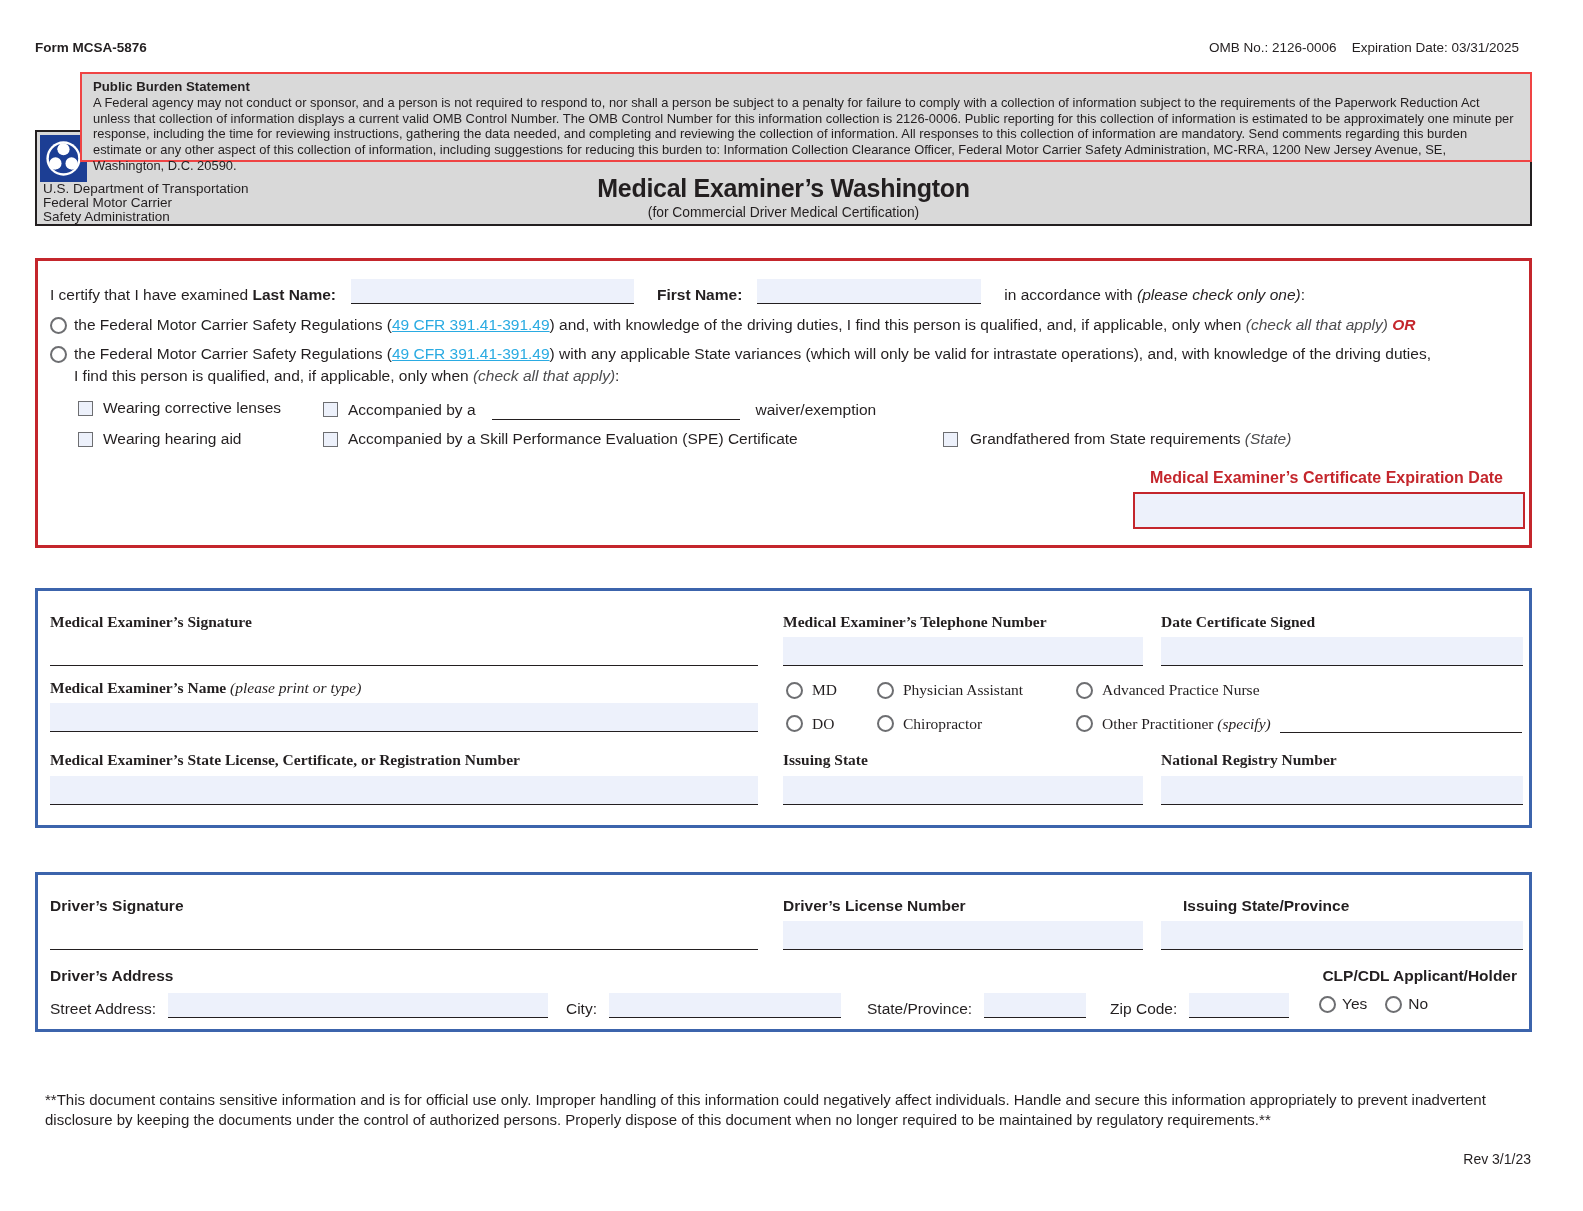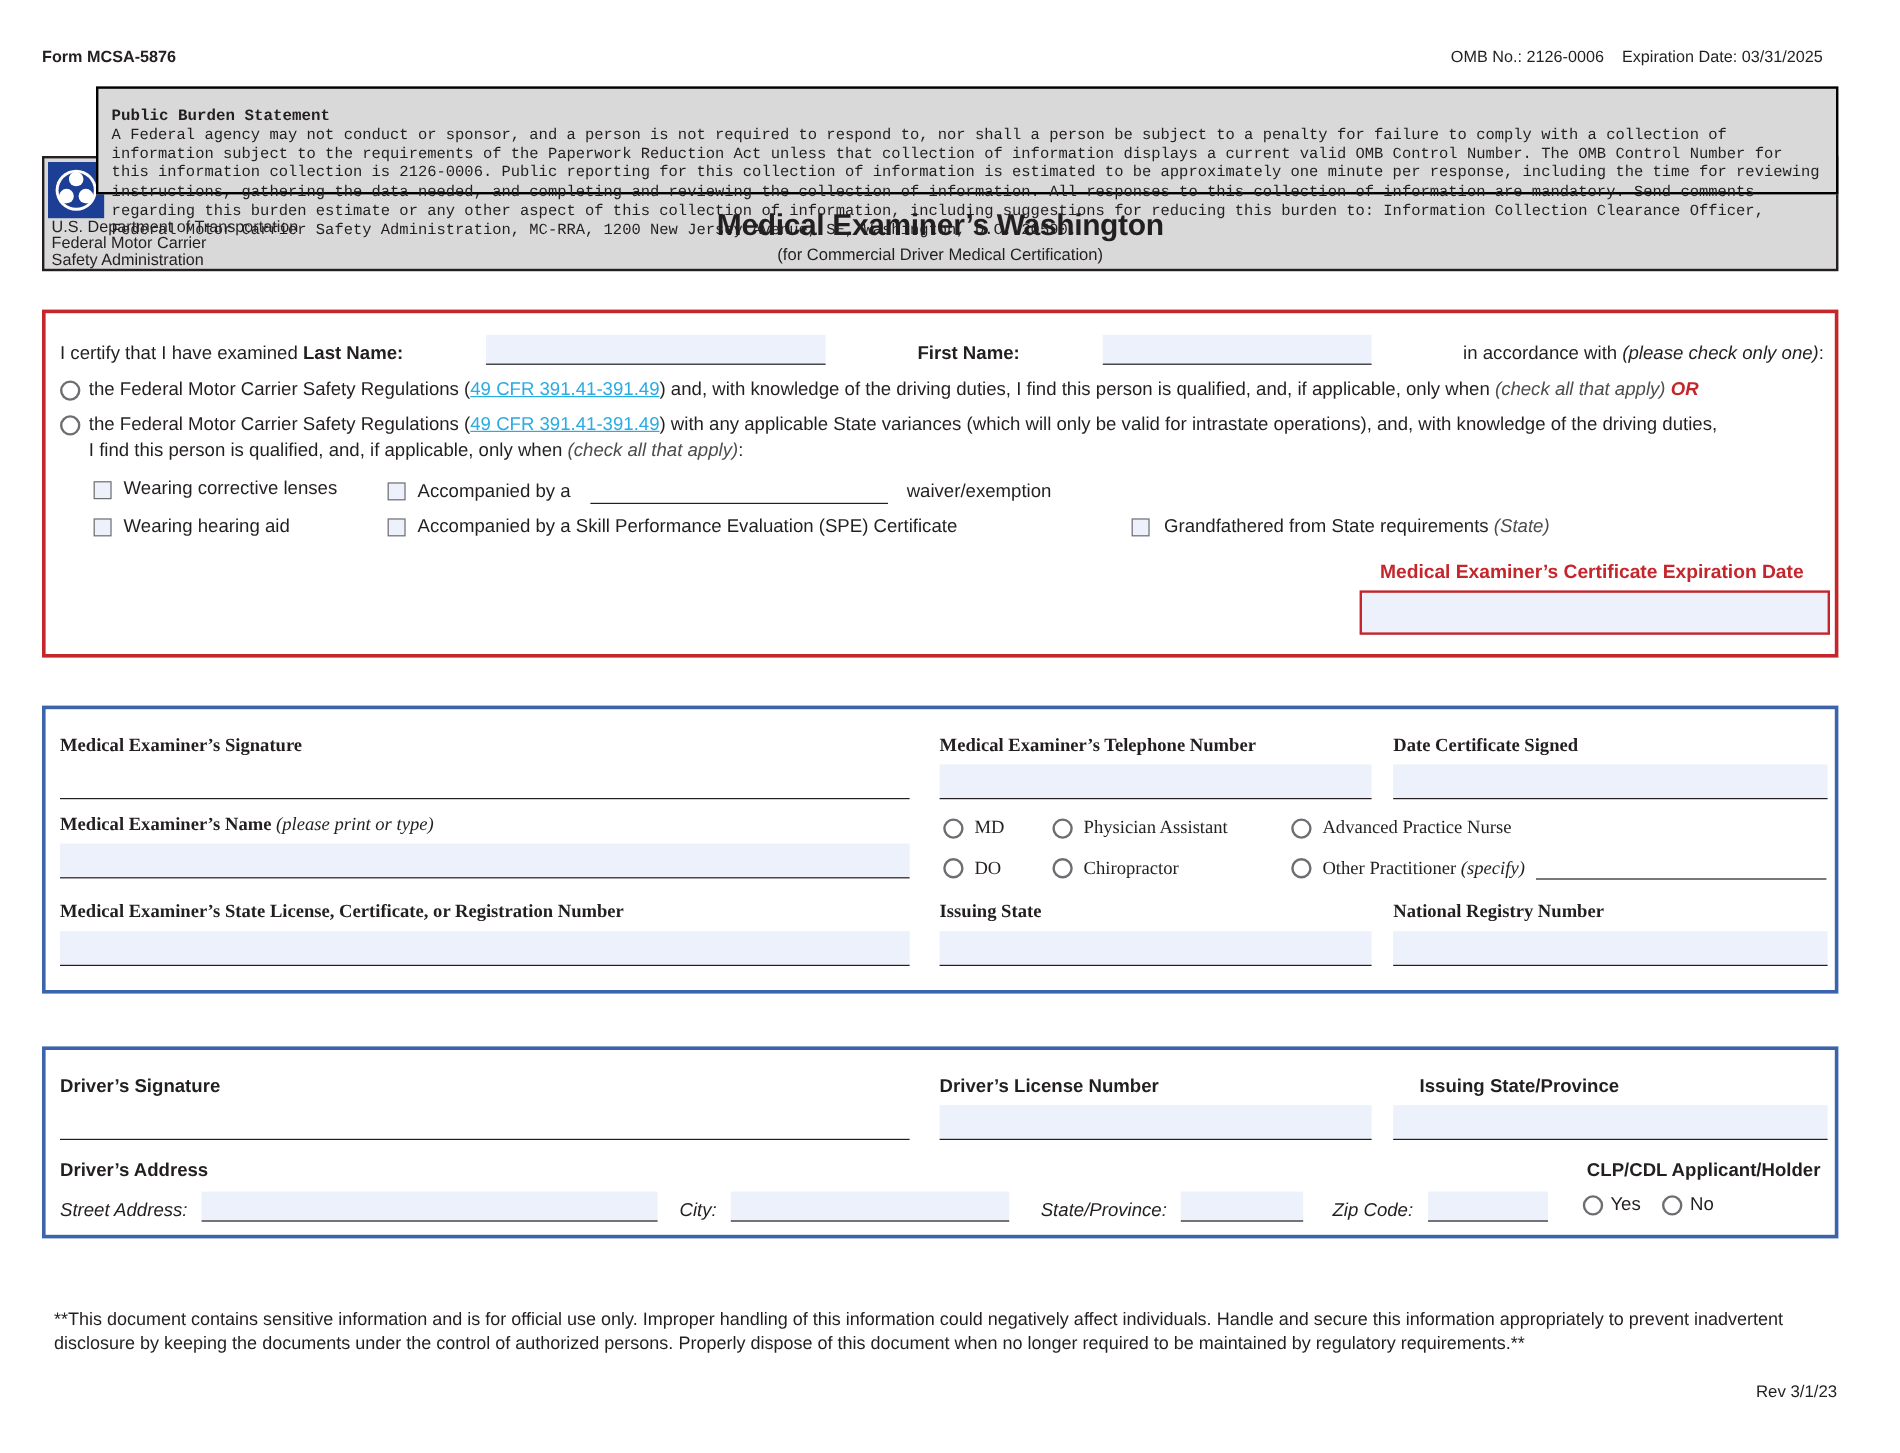--- a/index.html
+++ b/index.html
@@ -13,22 +13,22 @@
   .i{font-style:italic;}
   .gray-i{font-style:italic;color:#4d4d4f;}
   .red{color:#c4262c;}
   .link{color:#2aabe2;text-decoration:underline;cursor:pointer;}
   .small{font-size:13.5px;}
 
   
   .topbar{left:0;top:40px;width:100%;padding:0 64px 0 35px;box-sizing:border-box;display:flex;justify-content:space-between;}
   .burden-box{
     left:80px;top:72px;width:1452px;height:90px;background:#d9d9d9;
-    border:2px solid #000000;box-sizing:border-box;padding:15px 11px;z-index:3;
-    font-size:12.9px;line-height:15.8px;font-family:Liberation Mono, monospace;
+    border:2px solid #ef4444;box-sizing:border-box;padding:5px 11px;z-index:3;
+    font-size:12.9px;line-height:15.8px;
   }
   .agency-box{
     left:35px;top:130px;width:1497px;height:96px;background:#d9d9d9;
     border:2.5px solid #231f20;box-sizing:border-box;z-index:1;
   }
   .logo{left:3px;top:3px;width:47px;height:47px;}
   .agency-lines{left:6px;top:50px;font-size:13.5px;line-height:14.2px;}
   .doc-title{left:0;top:42px;width:100%;text-align:center;font-size:25px;font-weight:bold;letter-spacing:-0.3px;}
   .doc-subtitle{left:0;top:73px;width:100%;text-align:center;font-size:13.8px;}
 
@@ -86,21 +86,21 @@
       <div>U.S. Department of Transportation</div>
       <div>Federal Motor Carrier</div>
       <div>Safety Administration</div>
     </div>
     <div class="abs doc-title">Medical Examiner’s Washington</div>
     <div class="abs doc-subtitle">(for Commercial Driver Medical Certification)</div>
   </div>
 
   <div class="abs red-box">
 
-    <div class="abs base" style="left:12px;top:18px;width:1470px;gap:15px;justify-content:space-between;">
+    <div class="abs base" style="left:12px;top:18px;width:1470px;gap:15px;">
       <span><span>I certify that I have examined</span>&nbsp;<span class="b">Last Name:</span></span>
       <span class="field" style="width:283px;height:24px;"></span>
       <span class="b" style="margin-left:8px;">First Name:</span>
       <span class="field" style="width:224px;height:24px;"></span>
       <span style="margin-left:8px;"><span>in accordance with</span>&nbsp;<span class="i">(please check only one)</span><span>:</span></span>
     </div>
 
     <div class="abs row" style="left:12px;top:55px;gap:7px;">
       <span class="radio"></span>
       <span><span>the Federal Motor Carrier Safety Regulations (</span><span class="link">49 CFR 391.41-391.49</span><span>) and, with knowledge of the driving duties, I find this person is qualified, and, if applicable, only when</span>&nbsp;<span class="gray-i">(check all that apply)</span>&nbsp;<span class="b i red">OR</span></span>
@@ -189,21 +189,21 @@
     <div class="abs sig-line" style="left:12px;top:38px;width:708px;height:36px;"></div>
 
     <div class="abs lbl" style="left:745px;top:22px;">Driver’s License Number</div>
     <div class="abs field" style="left:745px;top:46px;width:360px;height:28px;"></div>
 
     <div class="abs lbl" style="left:1123px;top:22px;margin-left:22px;">Issuing State/Province</div>
     <div class="abs field" style="left:1123px;top:46px;width:362px;height:28px;"></div>
 
     <div class="abs lbl" style="left:12px;top:92px;">Driver’s Address</div>
 
-    <div class="abs base" style="left:12px;top:118px;gap:12px;font-style:italic;">
+    <div class="abs base" style="left:12px;top:118px;gap:12px;">
       <span>Street Address:</span>
       <span class="field" style="width:380px;height:24px;"></span>
       <span style="margin-left:6px;">City:</span>
       <span class="field" style="width:232px;height:24px;"></span>
       <span style="margin-left:14px;">State/Province:</span>
       <span class="field" style="width:102px;height:24px;"></span>
       <span style="margin-left:12px;">Zip Code:</span>
       <span class="field" style="width:100px;height:24px;"></span>
     </div>
 

